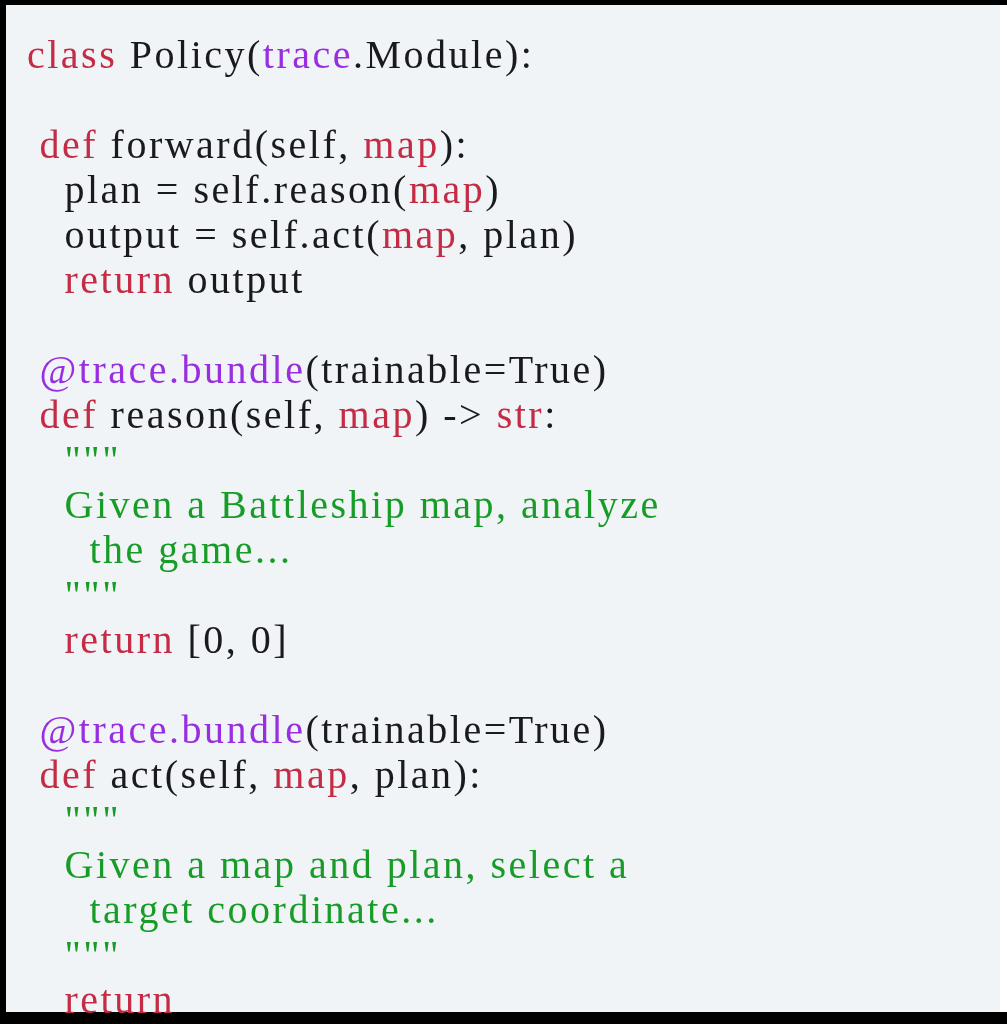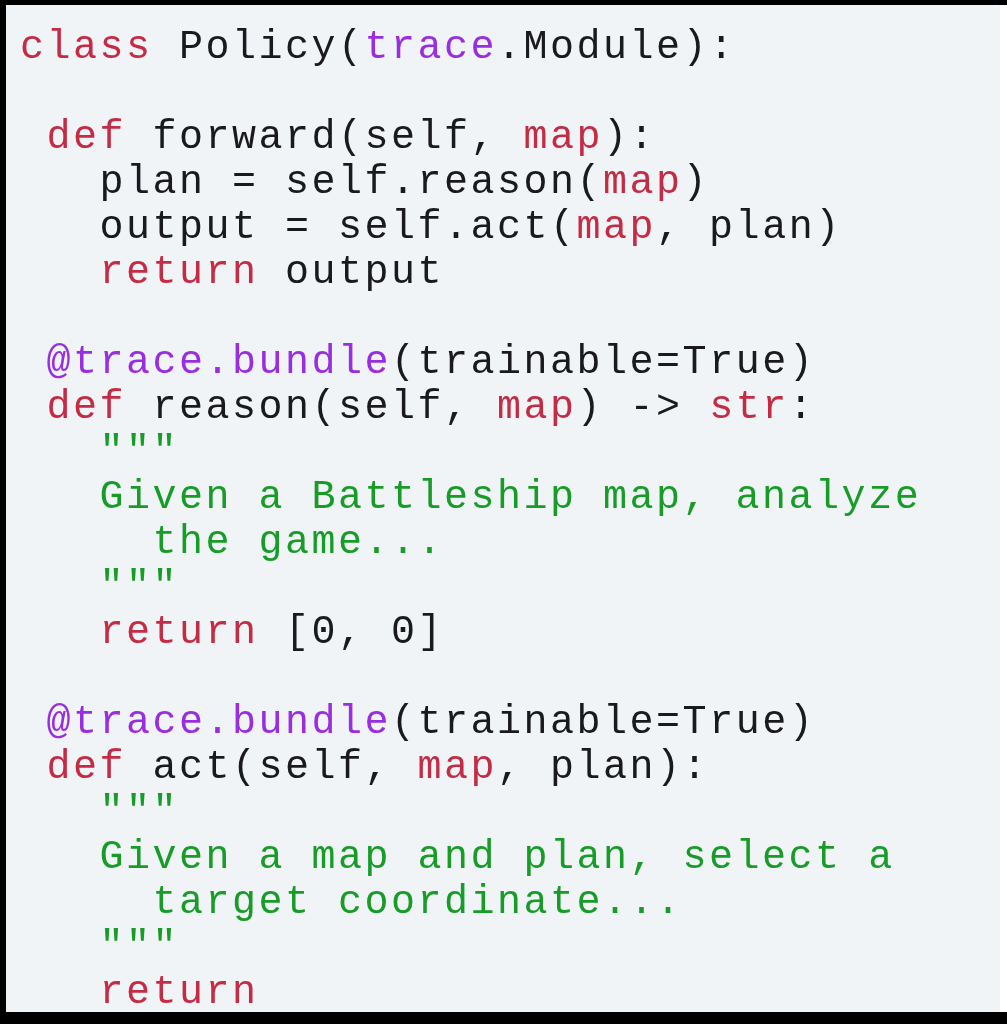--- a/index.html
+++ b/index.html
@@ -28,23 +28,23 @@
   .bar-bottom { left: 0; top: 1012px; width: 1007px; height: 12px; }
   .code-panel {
     position: absolute;
     left: 6px;
     top: 5px;
     width: 994px;
     height: 1007px;
     background: var(--c-codebg, #f0f4f7);
   }
   .code {
-    margin: 8px;
+    margin: 15px;
     padding: 12px 0 0 6px;
-    font-family: Liberation Mono, monospace;
+    font-family: Liberation Serif, serif;
     font-size: 40px;
     line-height: 45px;
     letter-spacing: 2.5px;
     color: var(--c-plain, #1a1a1e);
   }
   .code-line {
     height: 45px;
     white-space: pre;
   }
   .tok-keyword   { color: var(--c-kw,  #c42b44); }

